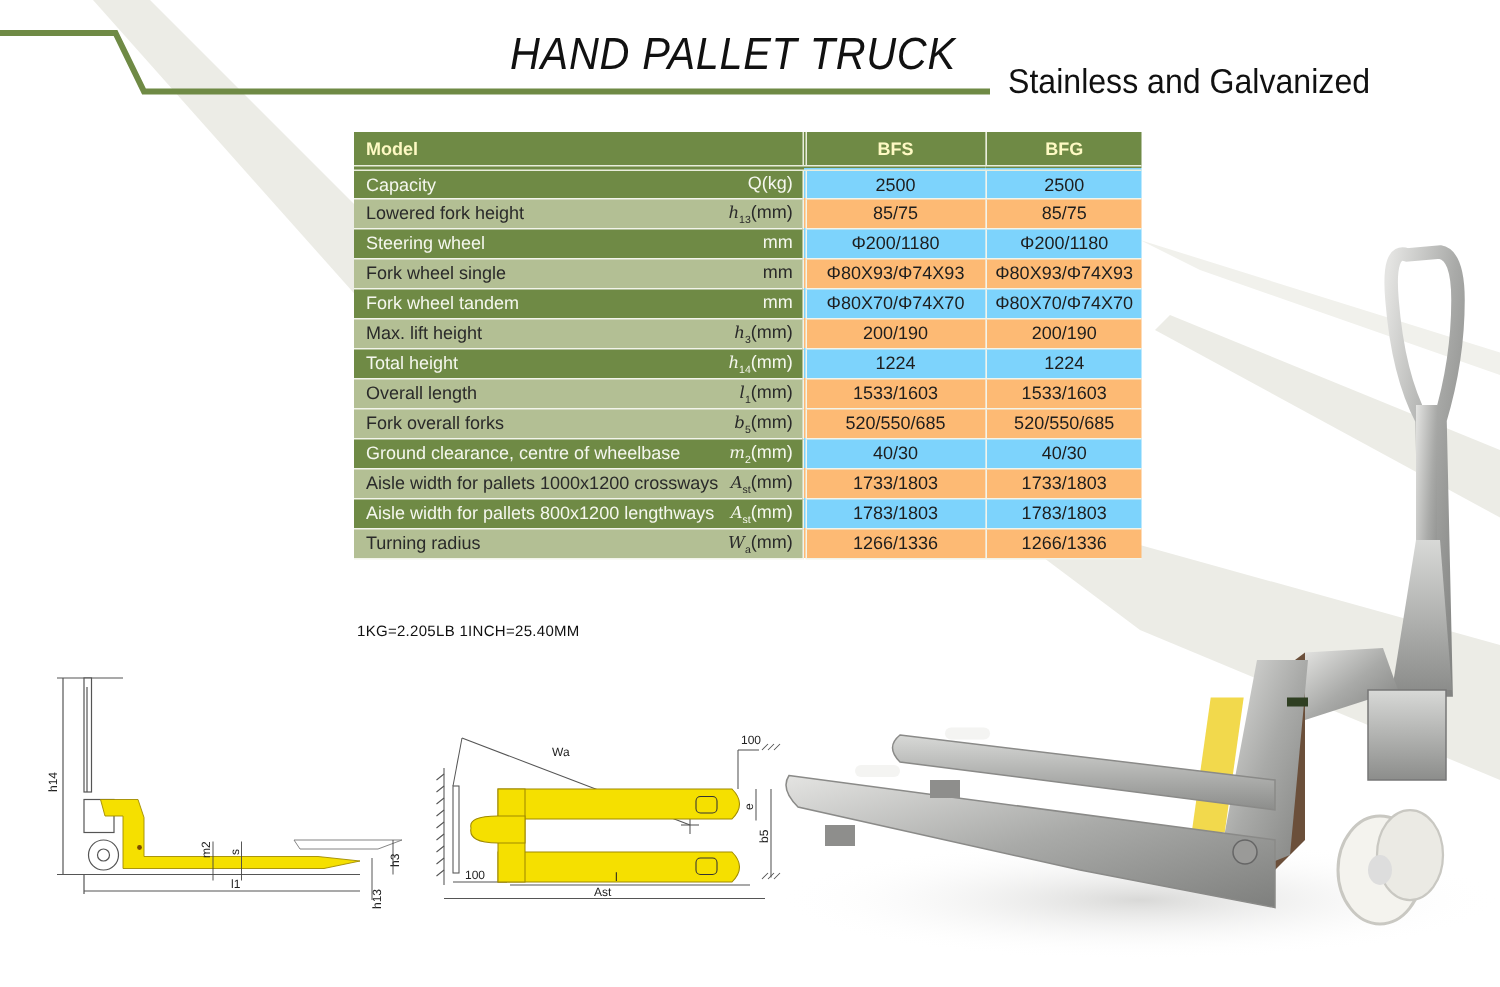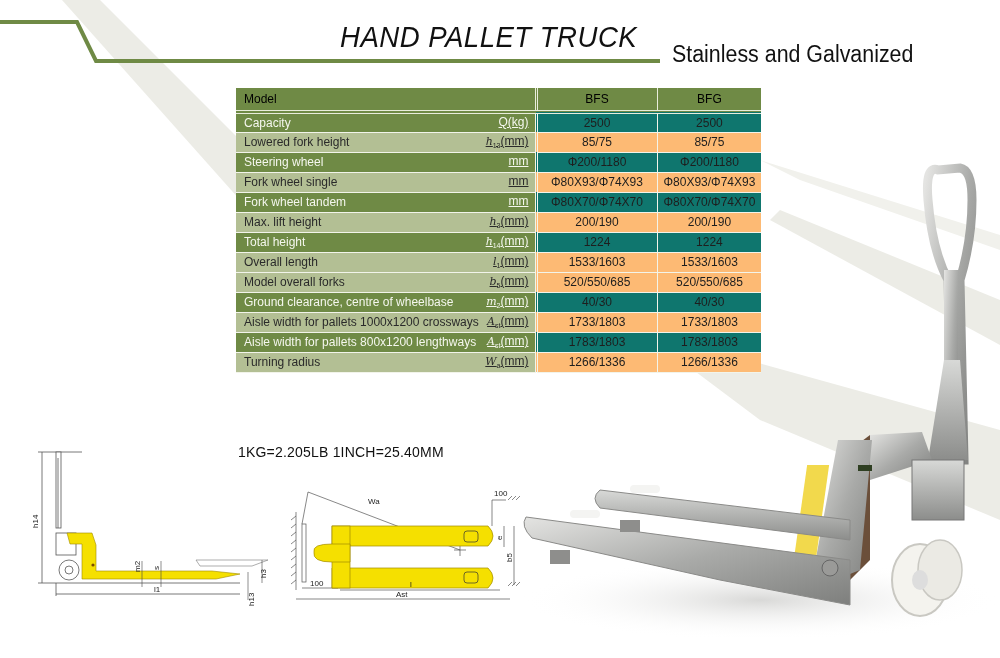--- a/index.html
+++ b/index.html
@@ -23,38 +23,38 @@
     .spec-table {
       position: absolute; left: 236px; top: 88px;
       border-collapse: collapse; font-size: 12px;
     }
     .spec-table td, .spec-table th { height: 20px; padding: 0 6px; white-space: nowrap; }
     .spec-table th { font-weight: normal; }
     .col-label { width: 300px; }
     .col-val { width: 121px; text-align: center; }
     .col-val2 { width: 101px; text-align: center; }
 
-    .hdr-row th { height: 24px; background: #6f8a45; color: #000000; border-bottom: 4px double #e9eddc; }
+    .hdr-row th { height: 24px; background: #6f8a45; color: #fef9c3; border-bottom: 4px double #e9eddc; font-weight: bold; }
     .hdr-row th.col-label { text-align: left; padding-left: 8px; }
     .hdr-row th.col-val { border-left: 3px double #e9eddc; }
     .hdr-row th.col-val2 { border-left: 1px solid #e9eddc; }
 
     .row-dark td.lbl { background: #6f8a45; color: #f5f7ee; }
     .row-light td.lbl { background: #b3bf94; color: #2a2a2a; }
-    .row-dark td.v { background: #0f766e; color: #1e1e1e; }
+    .row-dark td.v { background: #7dd3fc; color: #1e1e1e; }
     .row-light td.v { background: #fdba74; color: #1e1e1e; }
     .spec-table td { border-bottom: 1px solid #f2f4ea; }
     .spec-table td.v1 { border-left: 3px double #f2f4ea; }
     .spec-table td.v2 { border-left: 1px solid #f2f4ea; }
     .lbl-inner { display: flex; justify-content: space-between; align-items: center; padding-left: 2px; }
-    .unit { font-size: 12px; text-decoration: underline; }
+    .unit { font-size: 12px; }
     .unit i { font-family: "DejaVu Serif", serif; font-size: 11px; }
     .unit sub { font-size: 7px; }
 
-    .conversion-note { position: absolute; left: 238px; top: 444px; font-size: 14px; color: #111; letter-spacing: 0.2px; }
+    .conversion-note { position: absolute; left: 238px; top: 416px; font-size: 10px; color: #111; letter-spacing: 0.2px; }
 
     .diagram { position: absolute; }
     .diagram-side { left: 30px; top: 448px; width: 240px; height: 160px; }
     .diagram-top { left: 288px; top: 482px; width: 240px; height: 124px; }
     .photo { position: absolute; left: 520px; top: 160px; width: 480px; height: 498px; }
     .dim-label { font-family: "Liberation Sans", sans-serif; font-size: 8px; fill: #222; }
   </style>
 </head>
 <body>
 
@@ -164,21 +164,21 @@
       </div>
     </td>
     <td class="v v1 col-val">1533/1603</td>
     <td class="v v2 col-val2">1533/1603</td>
   </tr>
 
 
   <tr class="row-light">
     <td class="lbl col-label">
       <div class="lbl-inner">
-        <span>Model overall forks</span>
+        <span>Fork overall forks</span>
         <span class="unit"><i>b</i><sub>5</sub><span>(mm)</span></span>
       </div>
     </td>
     <td class="v v1 col-val">520/550/685</td>
     <td class="v v2 col-val2">520/550/685</td>
   </tr>
 
   <tr class="row-dark">
     <td class="lbl col-label">
       <div class="lbl-inner">

